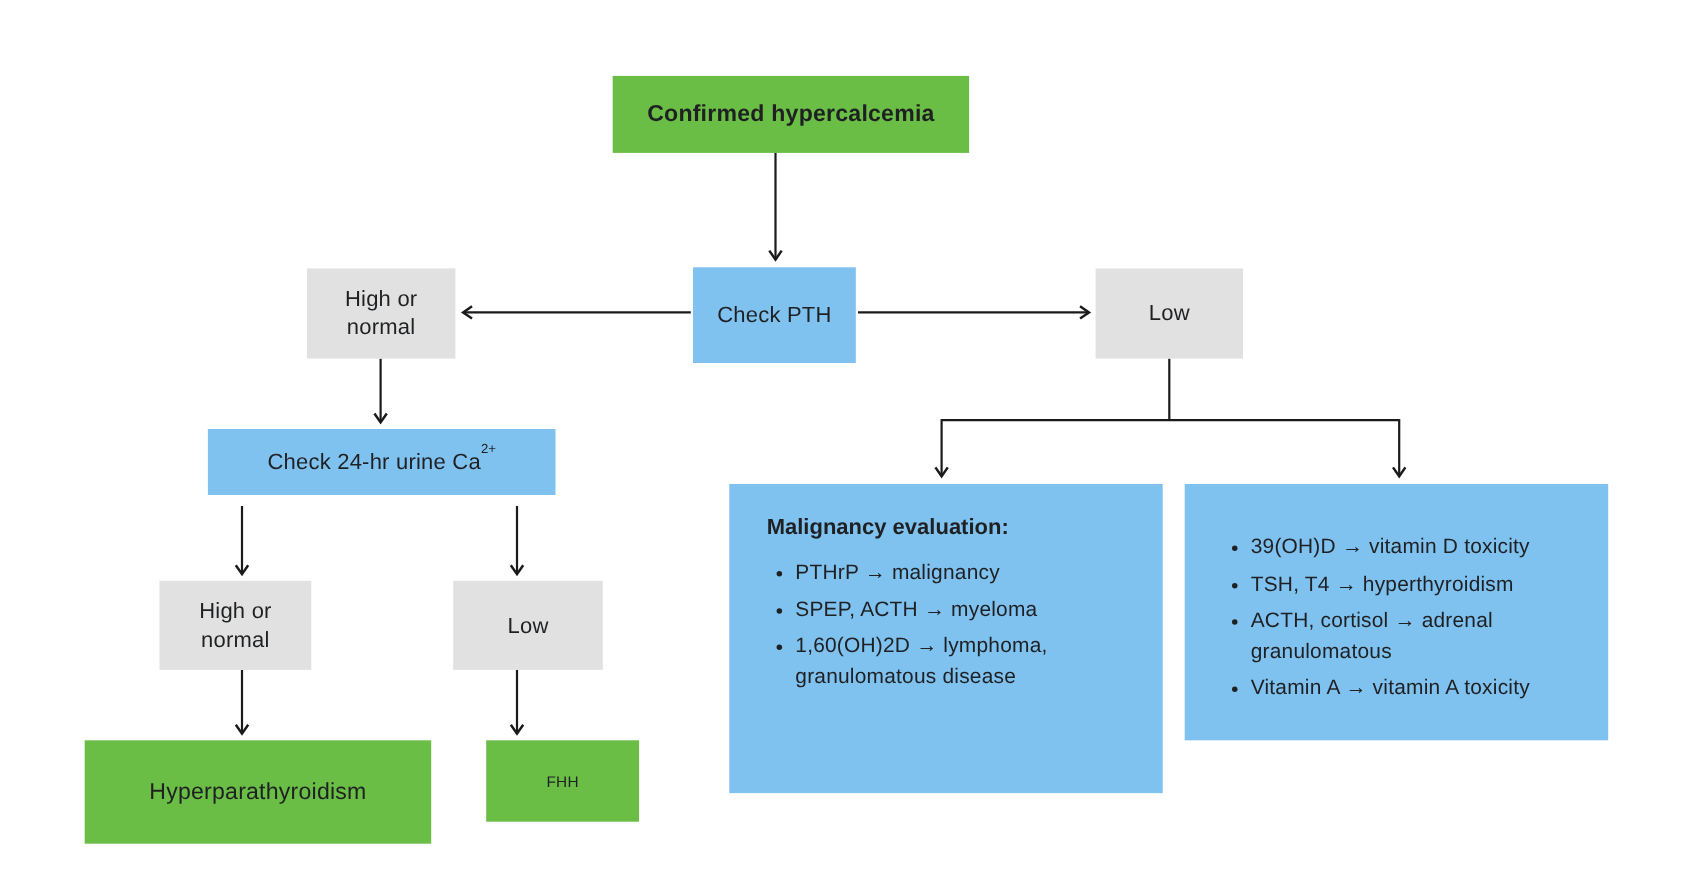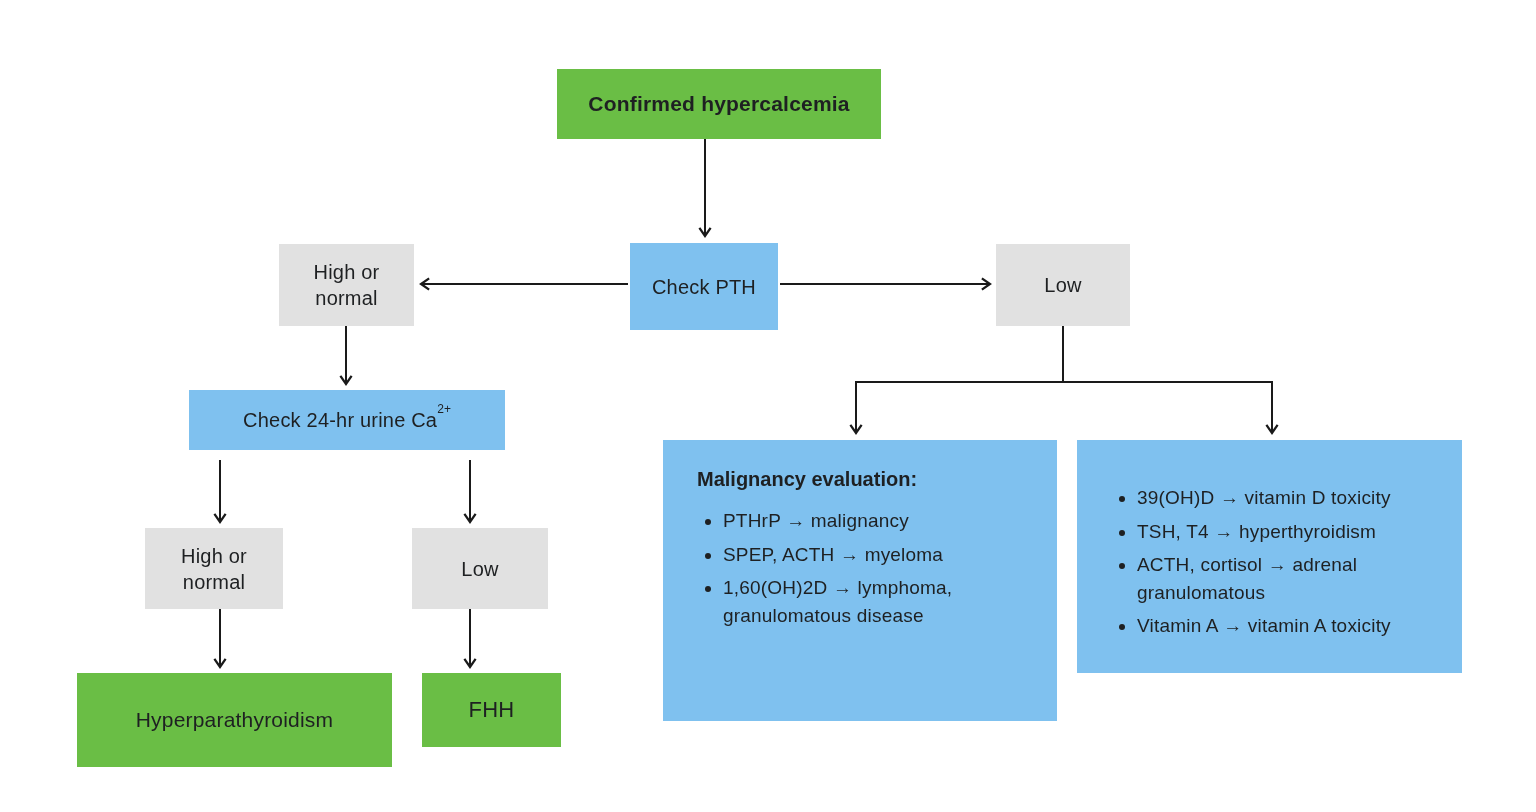--- a/index.html
+++ b/index.html
@@ -36,21 +36,21 @@
 
   
   .n-confirmed{left:543px;top:69px;width:324px;height:70px;font-size:21px;}
   .n-checkpth{left:630px;top:243px;width:148px;height:87px;}
   .n-pth-highnormal{left:279px;top:244px;width:135px;height:82px;}
   .n-pth-low{left:996px;top:244px;width:134px;height:82px;}
   .n-urine{left:189px;top:390px;width:316px;height:60px;}
   .n-urine-highnormal{left:145px;top:528px;width:138px;height:81px;}
   .n-urine-low{left:412px;top:528px;width:136px;height:81px;}
   .n-hyperpara{left:63px;top:673px;width:315px;height:94px;font-size:21px;}
-  .n-fhh{left:408px;top:673px;width:139px;height:74px;font-size:22px;}
+  .n-fhh{left:428px;top:673px;width:139px;height:74px;font-size:14px;}
 
   sup.ion{font-size:0.6em;position:relative;top:-0.55em;letter-spacing:0;}
 
   
   .panel{
     position:absolute;
     background:var(--blue);
     box-sizing:border-box;
     padding:28px 26px 24px 34px;
     font-size:19px;

